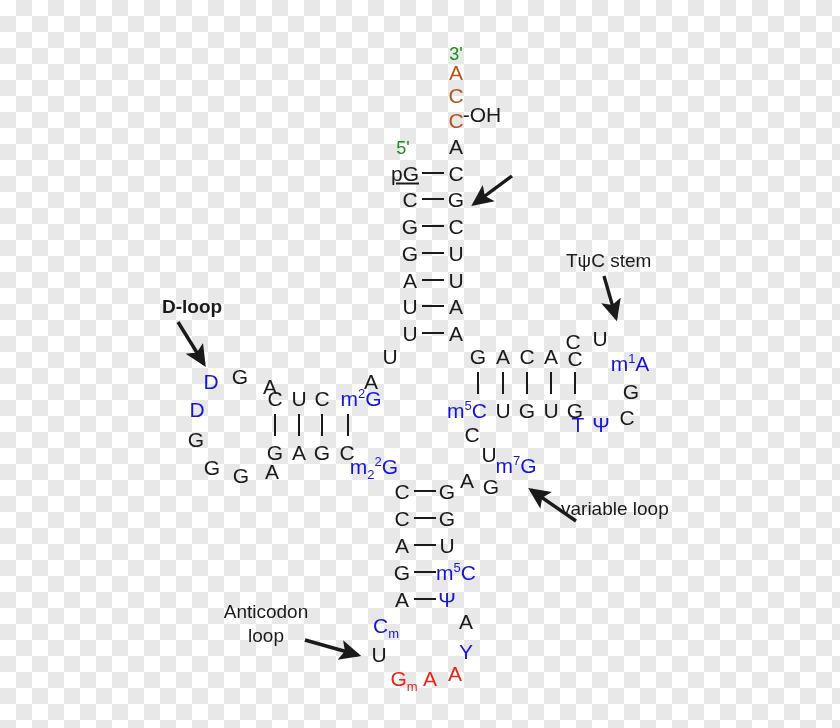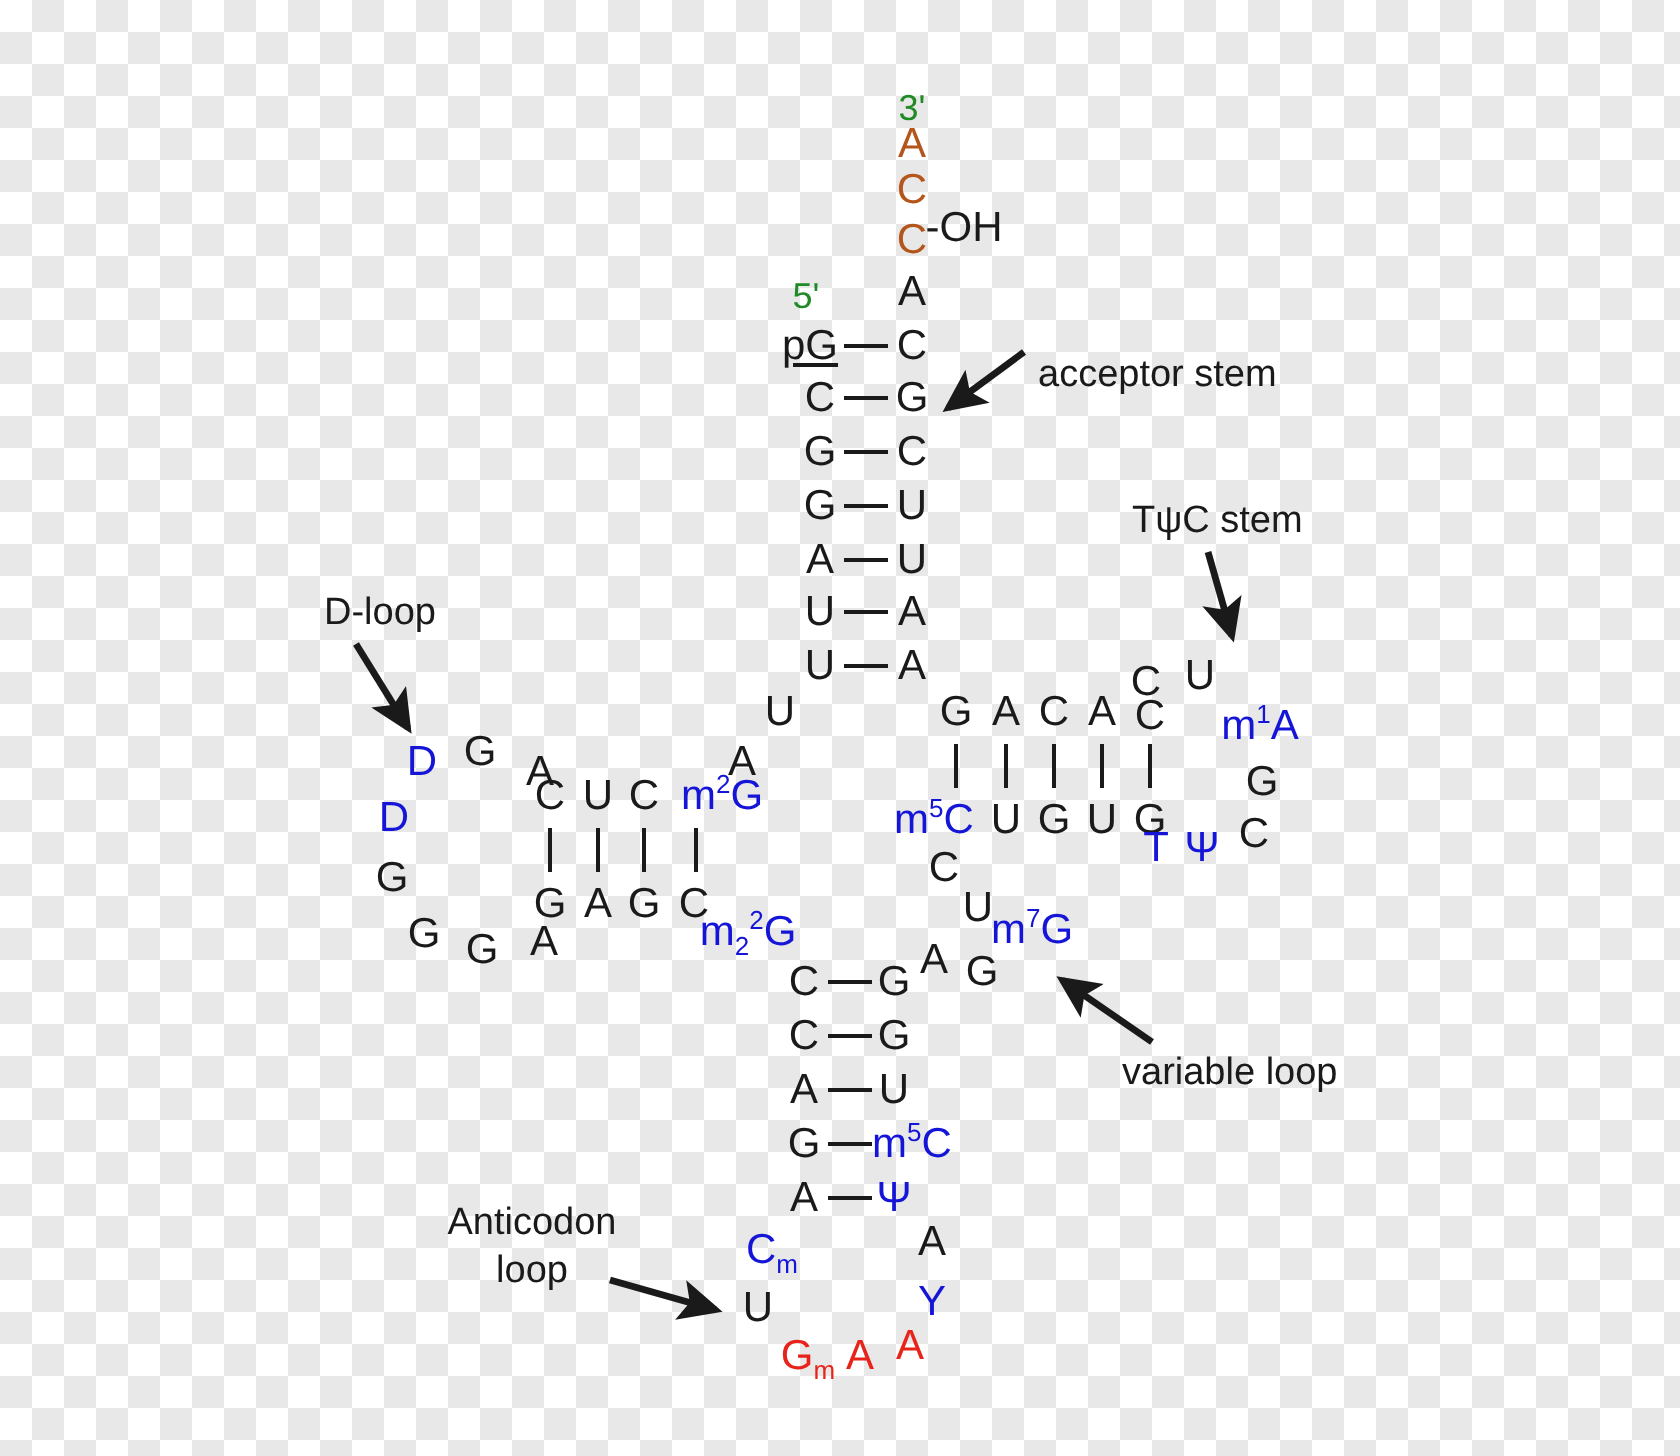--- a/index.html
+++ b/index.html
@@ -208,24 +208,23 @@
   <div class="base c-blue" style="left:447px; top:599px;">Ψ</div>
 
   <div class="base c-blue" style="left:386px; top:625px;">C<sub>m</sub></div>
   <div class="base c-black" style="left:466px; top:621px;">A</div>
   <div class="base c-black" style="left:379px; top:654px;">U</div>
   <div class="base c-blue" style="left:466px; top:651px;">Y</div>
   <div class="base c-red" style="left:404px; top:678px;">G<sub>m</sub></div>
   <div class="base c-red" style="left:430px; top:678px;">A</div>
   <div class="base c-red" style="left:455px; top:673px;">A</div>
 
-  <div class="label" style="left:519px; top:177px;">acceptor stem</div>
   <div class="label" style="left:566px; top:250px;">TψC stem</div>
-  <div class="label" style="left:162px; top:296px;">D-loop</div>
-  <div class="label" style="left:561px; top:526px;text-align:right;">variable loop</div>
+  <div class="label" style="left:162px; top:296px;font-weight:bold;">D-loop</div>
+  <div class="label" style="left:561px; top:498px;text-align:right;">variable loop</div>
   <div class="label" style="left:214px; top:600px; text-align:center; width:104px; line-height:1.25;">Anticodon<br>loop</div>
 
   <svg class="arrow-svg" style="left:0; top:0;" width="840" height="728">
     <defs>
       <marker id="ah" markerWidth="7" markerHeight="7" refX="5.4" refY="3" orient="auto" markerUnits="strokeWidth">
         <path d="M0,0 L6.4,3 L0,6 L1.4,3 z" fill="#1a1a1a"></path>
       </marker>
     </defs>
     <line x1="512" y1="176" x2="474" y2="204" stroke="#1a1a1a" stroke-width="3.4" marker-end="url(#ah)"></line>
     <line x1="604" y1="276" x2="616" y2="318" stroke="#1a1a1a" stroke-width="3.4" marker-end="url(#ah)"></line>

